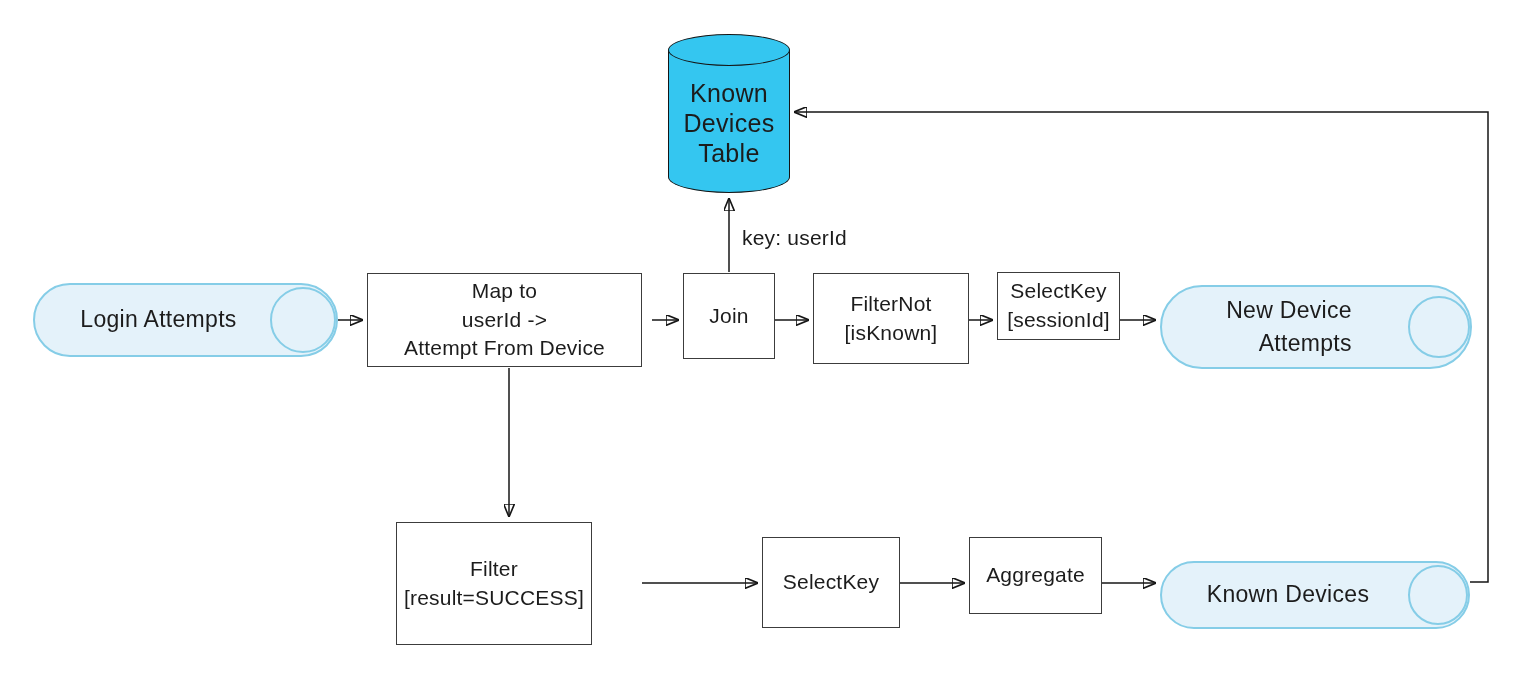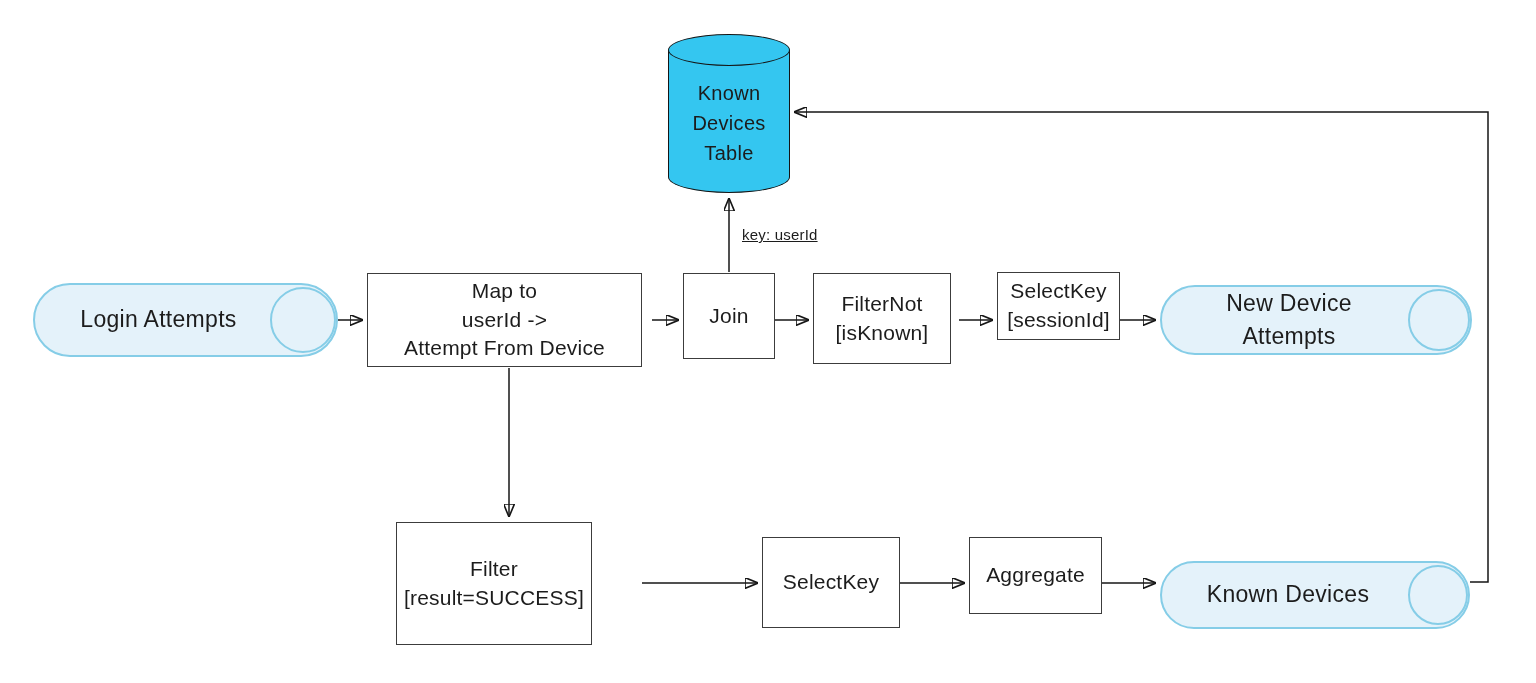--- a/index.html
+++ b/index.html
@@ -75,29 +75,28 @@
   .db-body {
     position: absolute; left: 0; right: 0; top: 16px; bottom: 0;
     background: var(--accent-cyan, #34c6f0);
     border: 1.5px solid var(--table-stroke, #111111);
     border-top: none;
     border-radius: 0 0 50% 50% / 0 0 16px 16px;
   }
   .db-label {
     position: absolute; left: 0; right: 0; top: 44px;
     z-index: 3; text-align: center;
-    font-size: 20px; line-height: 30px; letter-spacing: 0.3px;
+    font-size: 25px; line-height: 30px; letter-spacing: 0.3px;
   }
 
   .edge-label {
     position: absolute;
-    font-size: 15px;
+    font-size: 21px;
     letter-spacing: 0.2px;
     white-space: nowrap;
-    text-decoration: underline;
   }
 </style>
 </head>
 <body>
 
 <div class="canvas">
 
   <svg class="edges" width="1536" height="683" viewBox="0 0 1536 683" aria-hidden="true">
     <defs>
       <marker id="ah" viewBox="0 0 12 10" refX="12" refY="5" markerWidth="13" markerHeight="11" orient="auto" markerUnits="userSpaceOnUse">
@@ -137,31 +136,31 @@
   <div class="proc" style="left:367px; top:273px; width:275px; height:94px;align-items:center;">
     <div>Map to</div>
     <div>userId -&gt;</div>
     <div>Attempt From Device</div>
   </div>
 
   <div class="proc" style="left:683px; top:273px; width:92px; height:86px;">
     <div>Join</div>
   </div>
 
-  <div class="proc" style="left:813px; top:273px; width:138px; height:91px;">
+  <div class="proc" style="left:813px; top:273px; width:156px; height:91px;">
     <div>FilterNot</div>
     <div>[isKnown]</div>
   </div>
 
   <div class="proc" style="left:997px; top:272px; width:123px; height:68px;">
     <div>SelectKey</div>
     <div>[sessionId]</div>
   </div>
 
-  <div class="topic" style="left:1160px; top:285px; width:312px; height:70px;">
+  <div class="topic" style="left:1160px; top:285px; width:312px; height:84px;text-align:right;">
     <span class="cap" style="width:62px; height:62px;"></span>
     <span class="label">
       <div>New Device</div>
       <div>Attempts</div>
     </span>
   </div>
 
   <div class="proc" style="left:396px; top:522px; width:196px; height:123px;">
     <div>Filter</div>
     <div>[result=SUCCESS]</div>

